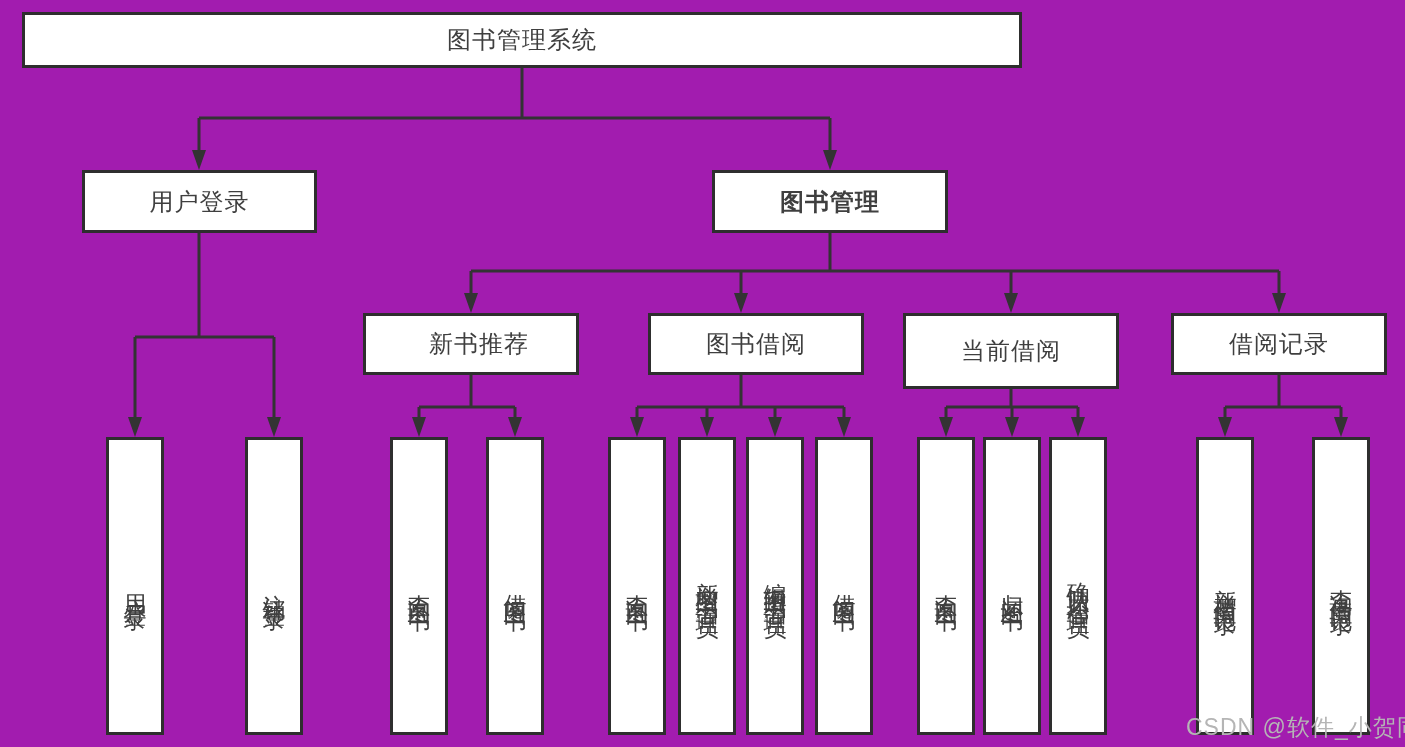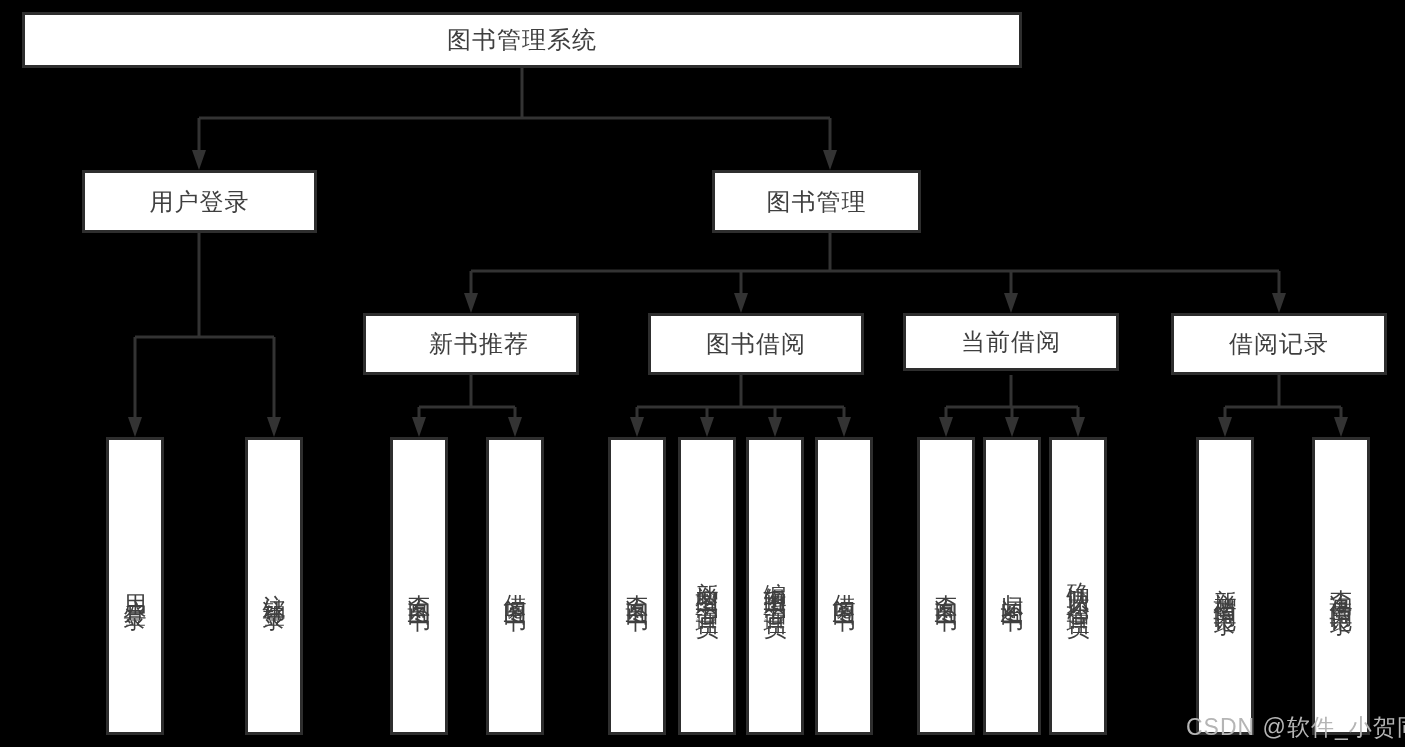--- a/index.html
+++ b/index.html
@@ -5,21 +5,21 @@
   html, body {
     margin: 0;
     padding: 0;
     background: #ffffff;
     font-family: "Liberation Sans", sans-serif;
   }
   .canvas {
     position: relative;
     width: 1405px;
     height: 747px;
-    background: #000000;
+    background: #a21caf;
     overflow: hidden;
   }
   .connectors {
     position: absolute;
     left: 0;
     top: 0;
     z-index: 1;
   }
   .node {
     position: absolute;
@@ -106,25 +106,25 @@
       <polygon points="1012,437 1005,417 1019,417"></polygon>
       <polygon points="1078,437 1071,417 1085,417"></polygon>
       <polygon points="1225,437 1218,417 1232,417"></polygon>
       <polygon points="1341,437 1334,417 1348,417"></polygon>
     </g>
   </svg>
 
   <div class="node" style="left:22px; top:12px; width:1000px; height:56px;">图书管理系统</div>
 
   <div class="node" style="left:82px; top:170px; width:235px; height:63px;">用户登录</div>
-  <div class="node" style="left:712px; top:170px; width:209px; height:63px;">图书管理</div>
+  <div class="node" style="left:712px; top:170px; width:236px; height:63px;font-weight:bold;">图书管理</div>
 
   <div class="node" style="left:363px; top:313px; width:216px; height:62px;padding-left:16px;">新书推荐</div>
   <div class="node" style="left:633px; top:313px; width:216px; height:62px;margin-left:15px;">图书借阅</div>
-  <div class="node" style="left:903px; top:313px; width:216px; height:58px;">当前借阅</div>
+  <div class="node" style="left:903px; top:313px; width:216px; height:76px;">当前借阅</div>
   <div class="node" style="left:1171px; top:313px; width:216px; height:62px;">借阅记录</div>
 
   <div class="vnode" style="left:106px; top:437px; width:58px; height:298px;">
     <span class="vtext">用户登录</span>
   </div>
   <div class="vnode" style="left:245px; top:437px; width:58px; height:298px;">
     <span class="vtext">注销登录</span>
   </div>
 
   <div class="vnode" style="left:390px; top:437px; width:58px; height:298px;">

